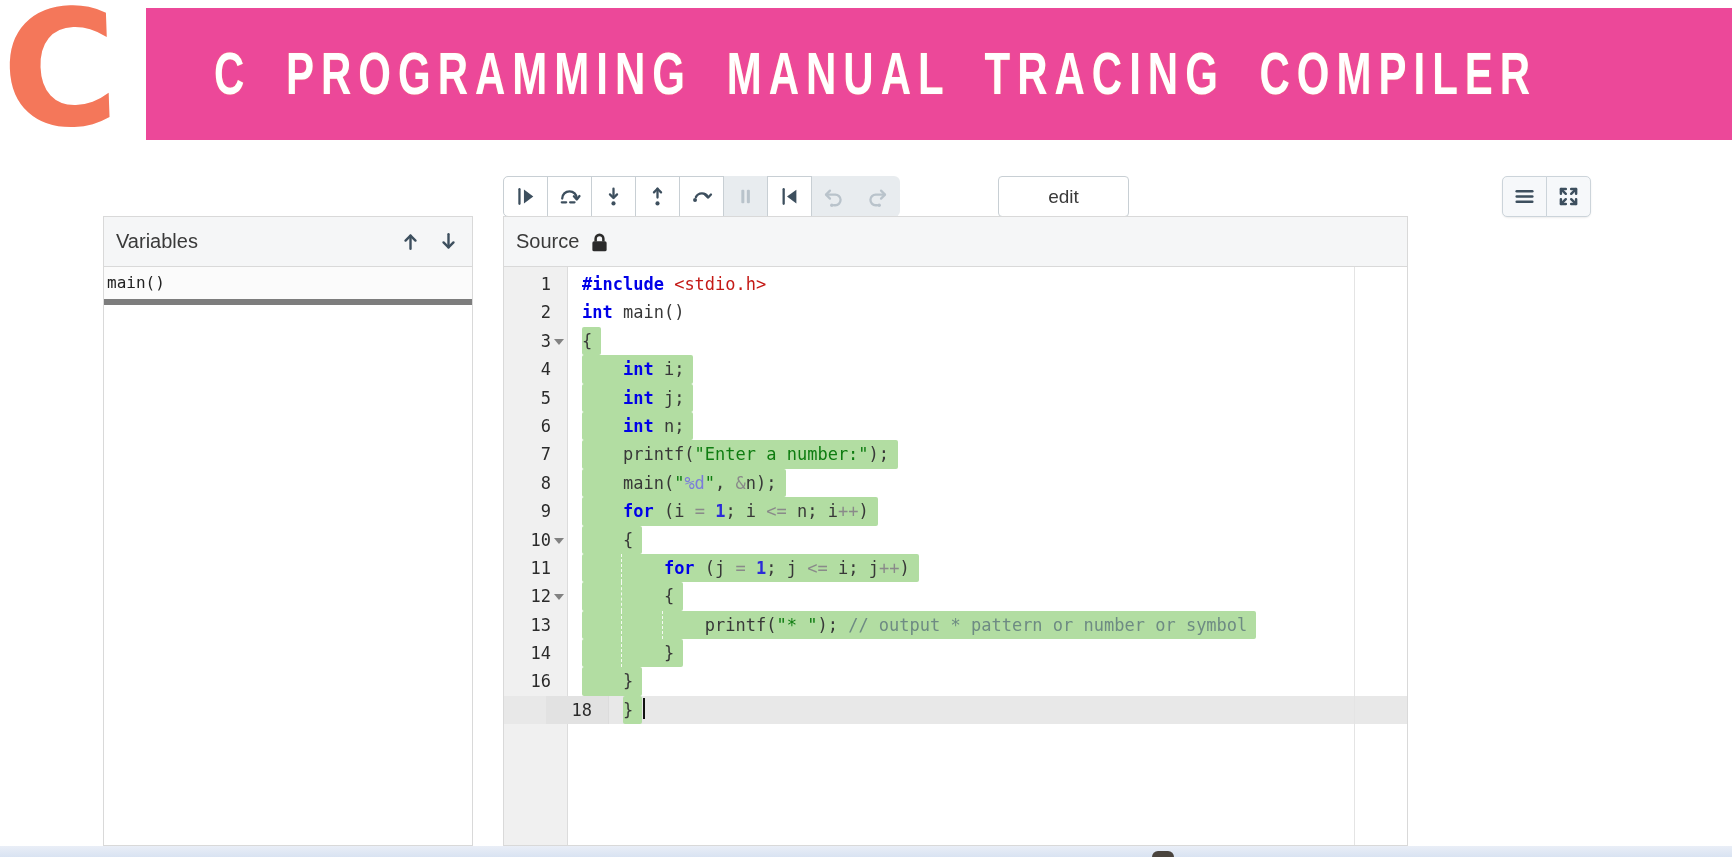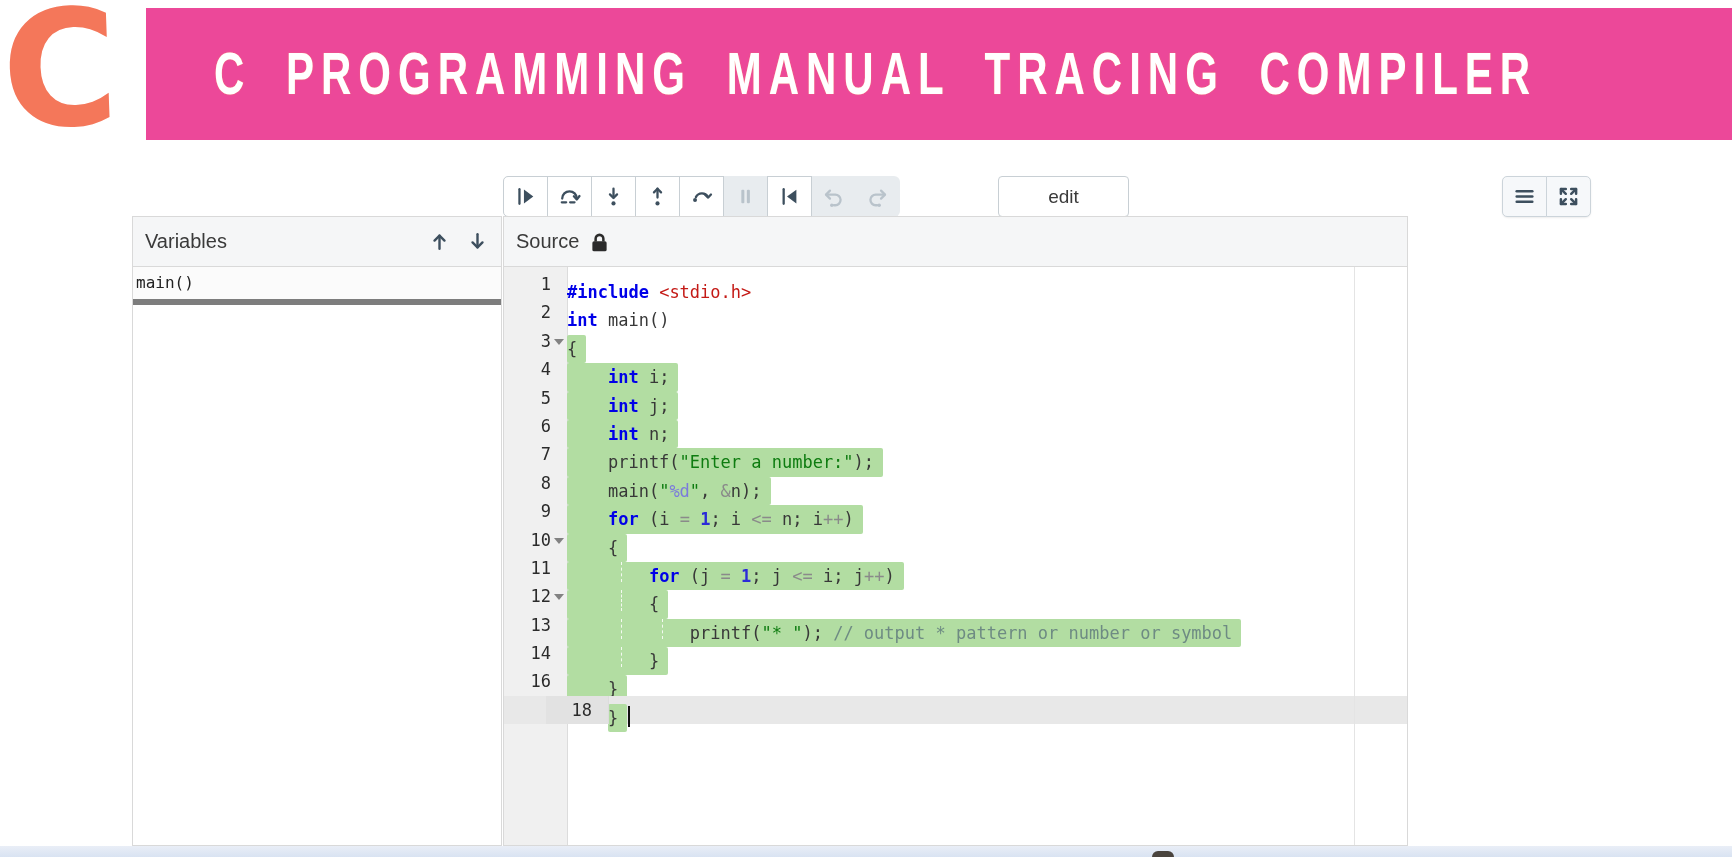--- a/index.html
+++ b/index.html
@@ -54,21 +54,21 @@
   .rg-btn:first-child{border-radius:5px 0 0 5px;margin-left:0;}
   .rg-btn:last-child{border-radius:0 5px 5px 0;}
   .rg-btn svg .s{fill:none;stroke:currentColor;stroke-width:2.4;stroke-linecap:round;stroke-linejoin:round;}
   
   .panel{position:absolute;top:216px;height:630px;border:1px solid #d9d9d9;background:#fff;box-sizing:border-box;}
   .panel-header{
     height:50px;background:#f5f6f7;border-bottom:1px solid #d9d9d9;
     display:flex;align-items:center;padding:0 12px;font-size:20px;color:#3a3a3a;
     box-sizing:border-box;
   }
-  #variables-panel{left:132px;width:370px;}
+  #variables-panel{left:103px;width:370px;}
   #source-panel{left:503px;width:905px;}
   .var-arrows{margin-left:auto;display:flex;align-items:center;gap:15px;color:#3d4f5e;}
   .var-arrows svg .s{fill:none;stroke:currentColor;stroke-width:2.5;stroke-linecap:round;stroke-linejoin:round;}
   .frame-row{
     height:32px;line-height:32px;background:#fbfbfb;padding-left:3px;
     font-family:"DejaVu Sans Mono","Liberation Mono",monospace;font-size:16px;color:#222;
   }
   .frame-bar{height:6px;background:#7d7d7d;}
   .lock{margin-left:10px;display:inline-flex;color:#2b2b2b;}
   .lock .s{fill:none;stroke:currentColor;stroke-width:2.4;}
@@ -91,21 +91,21 @@
   .gutter-cell{
     width:63px;min-width:63px;text-align:right;padding-right:16px;color:#2b2b2b;
     position:relative;box-sizing:border-box;z-index:1;
   }
   .cm-row.current .gutter-cell{background:#e2e2e2;border-right:1px solid #dcdcdc;margin-right:-1px;margin-left:42px;}
   .fold-marker{
     position:absolute;right:3px;top:12px;width:0;height:0;
     border-left:5px solid transparent;border-right:5px solid transparent;
     border-top:6px solid #828282;
   }
-  .code-cell{padding-left:0;white-space:pre;position:relative;flex:1;color:#383838;margin-top:8px;}
+  .code-cell{padding-left:15px;white-space:pre;position:relative;flex:1;color:#383838;}
   .hl{background:#b2dda2;border-radius:2px;padding-right:9px;display:inline-block;height:28.4px;}
   .guide{position:absolute;top:0;bottom:0;border-left:1px dashed rgba(255,255,255,.85);}
   .cursor{display:inline-block;width:2px;height:21px;background:#111;vertical-align:middle;margin-left:1px;margin-top:-4px;}
   
   .tk-kw{color:#0000e8;font-weight:bold;}
   .tk-inc{color:#c41a16;}
   .tk-str{color:#0e7c10;}
   .tk-esc{color:#7b7bdb;}
   .tk-num{color:#2b2bd8;font-weight:bold;}
   .tk-op{color:#8a8a8a;}

